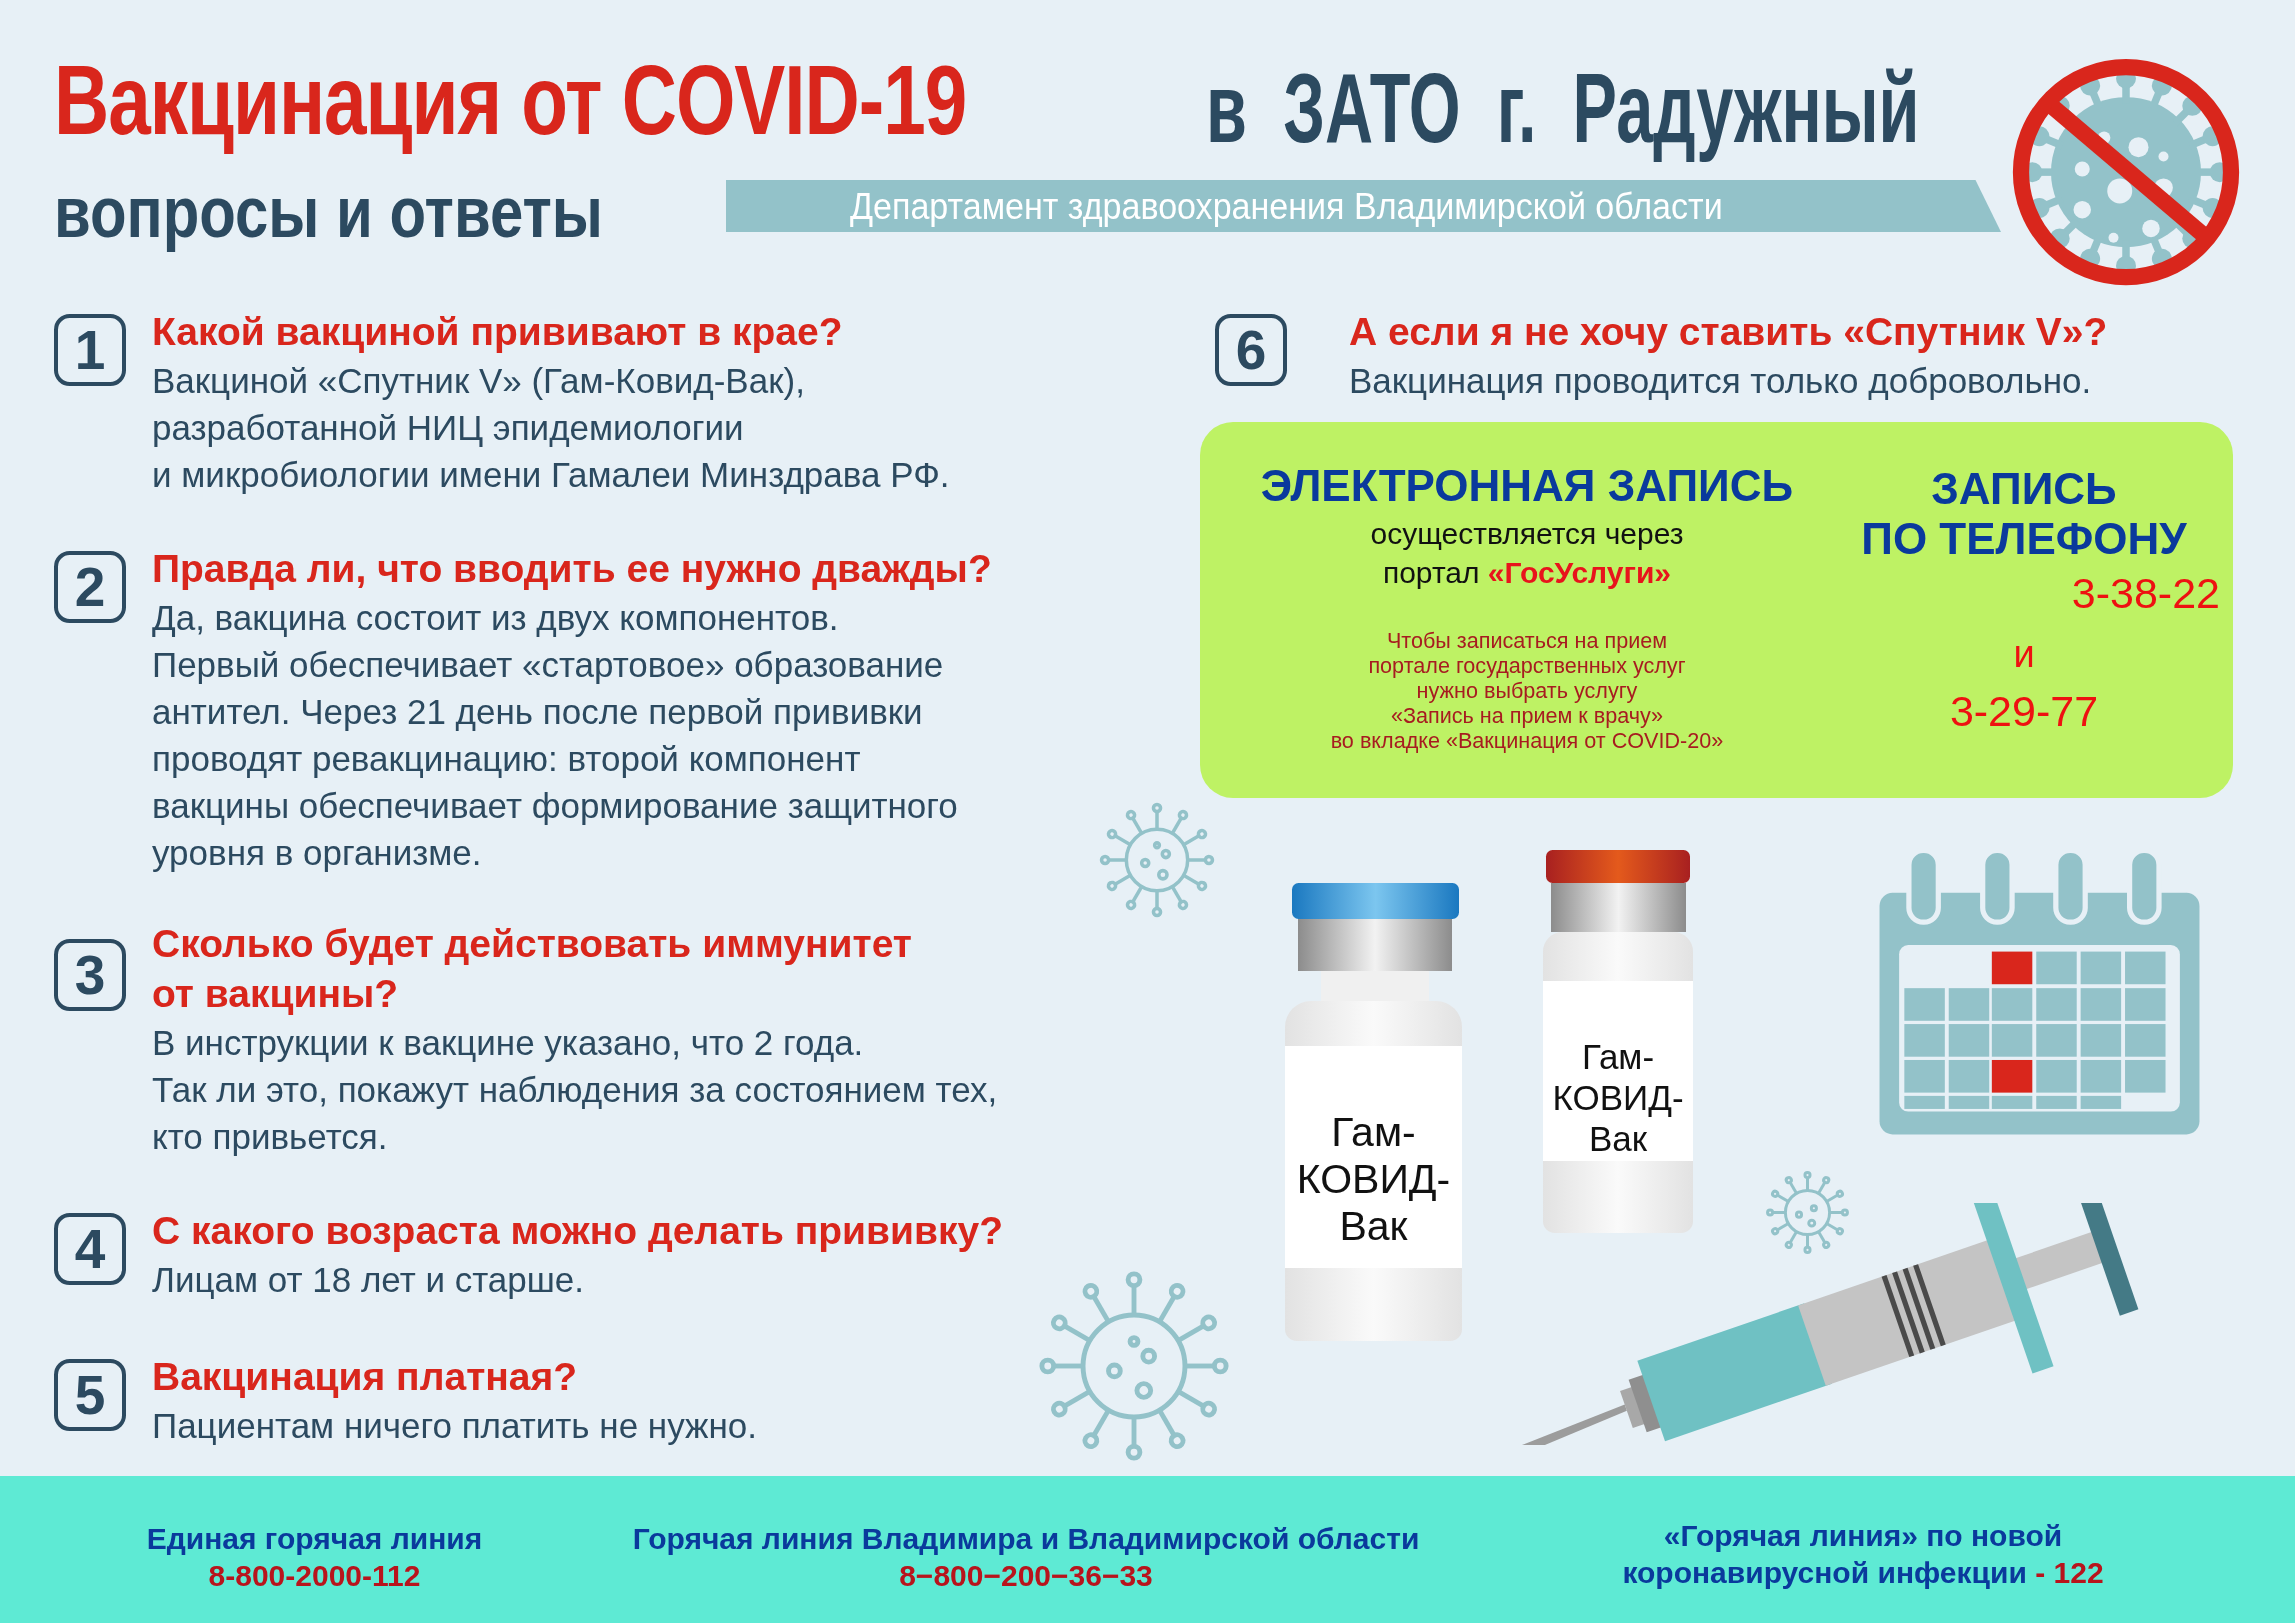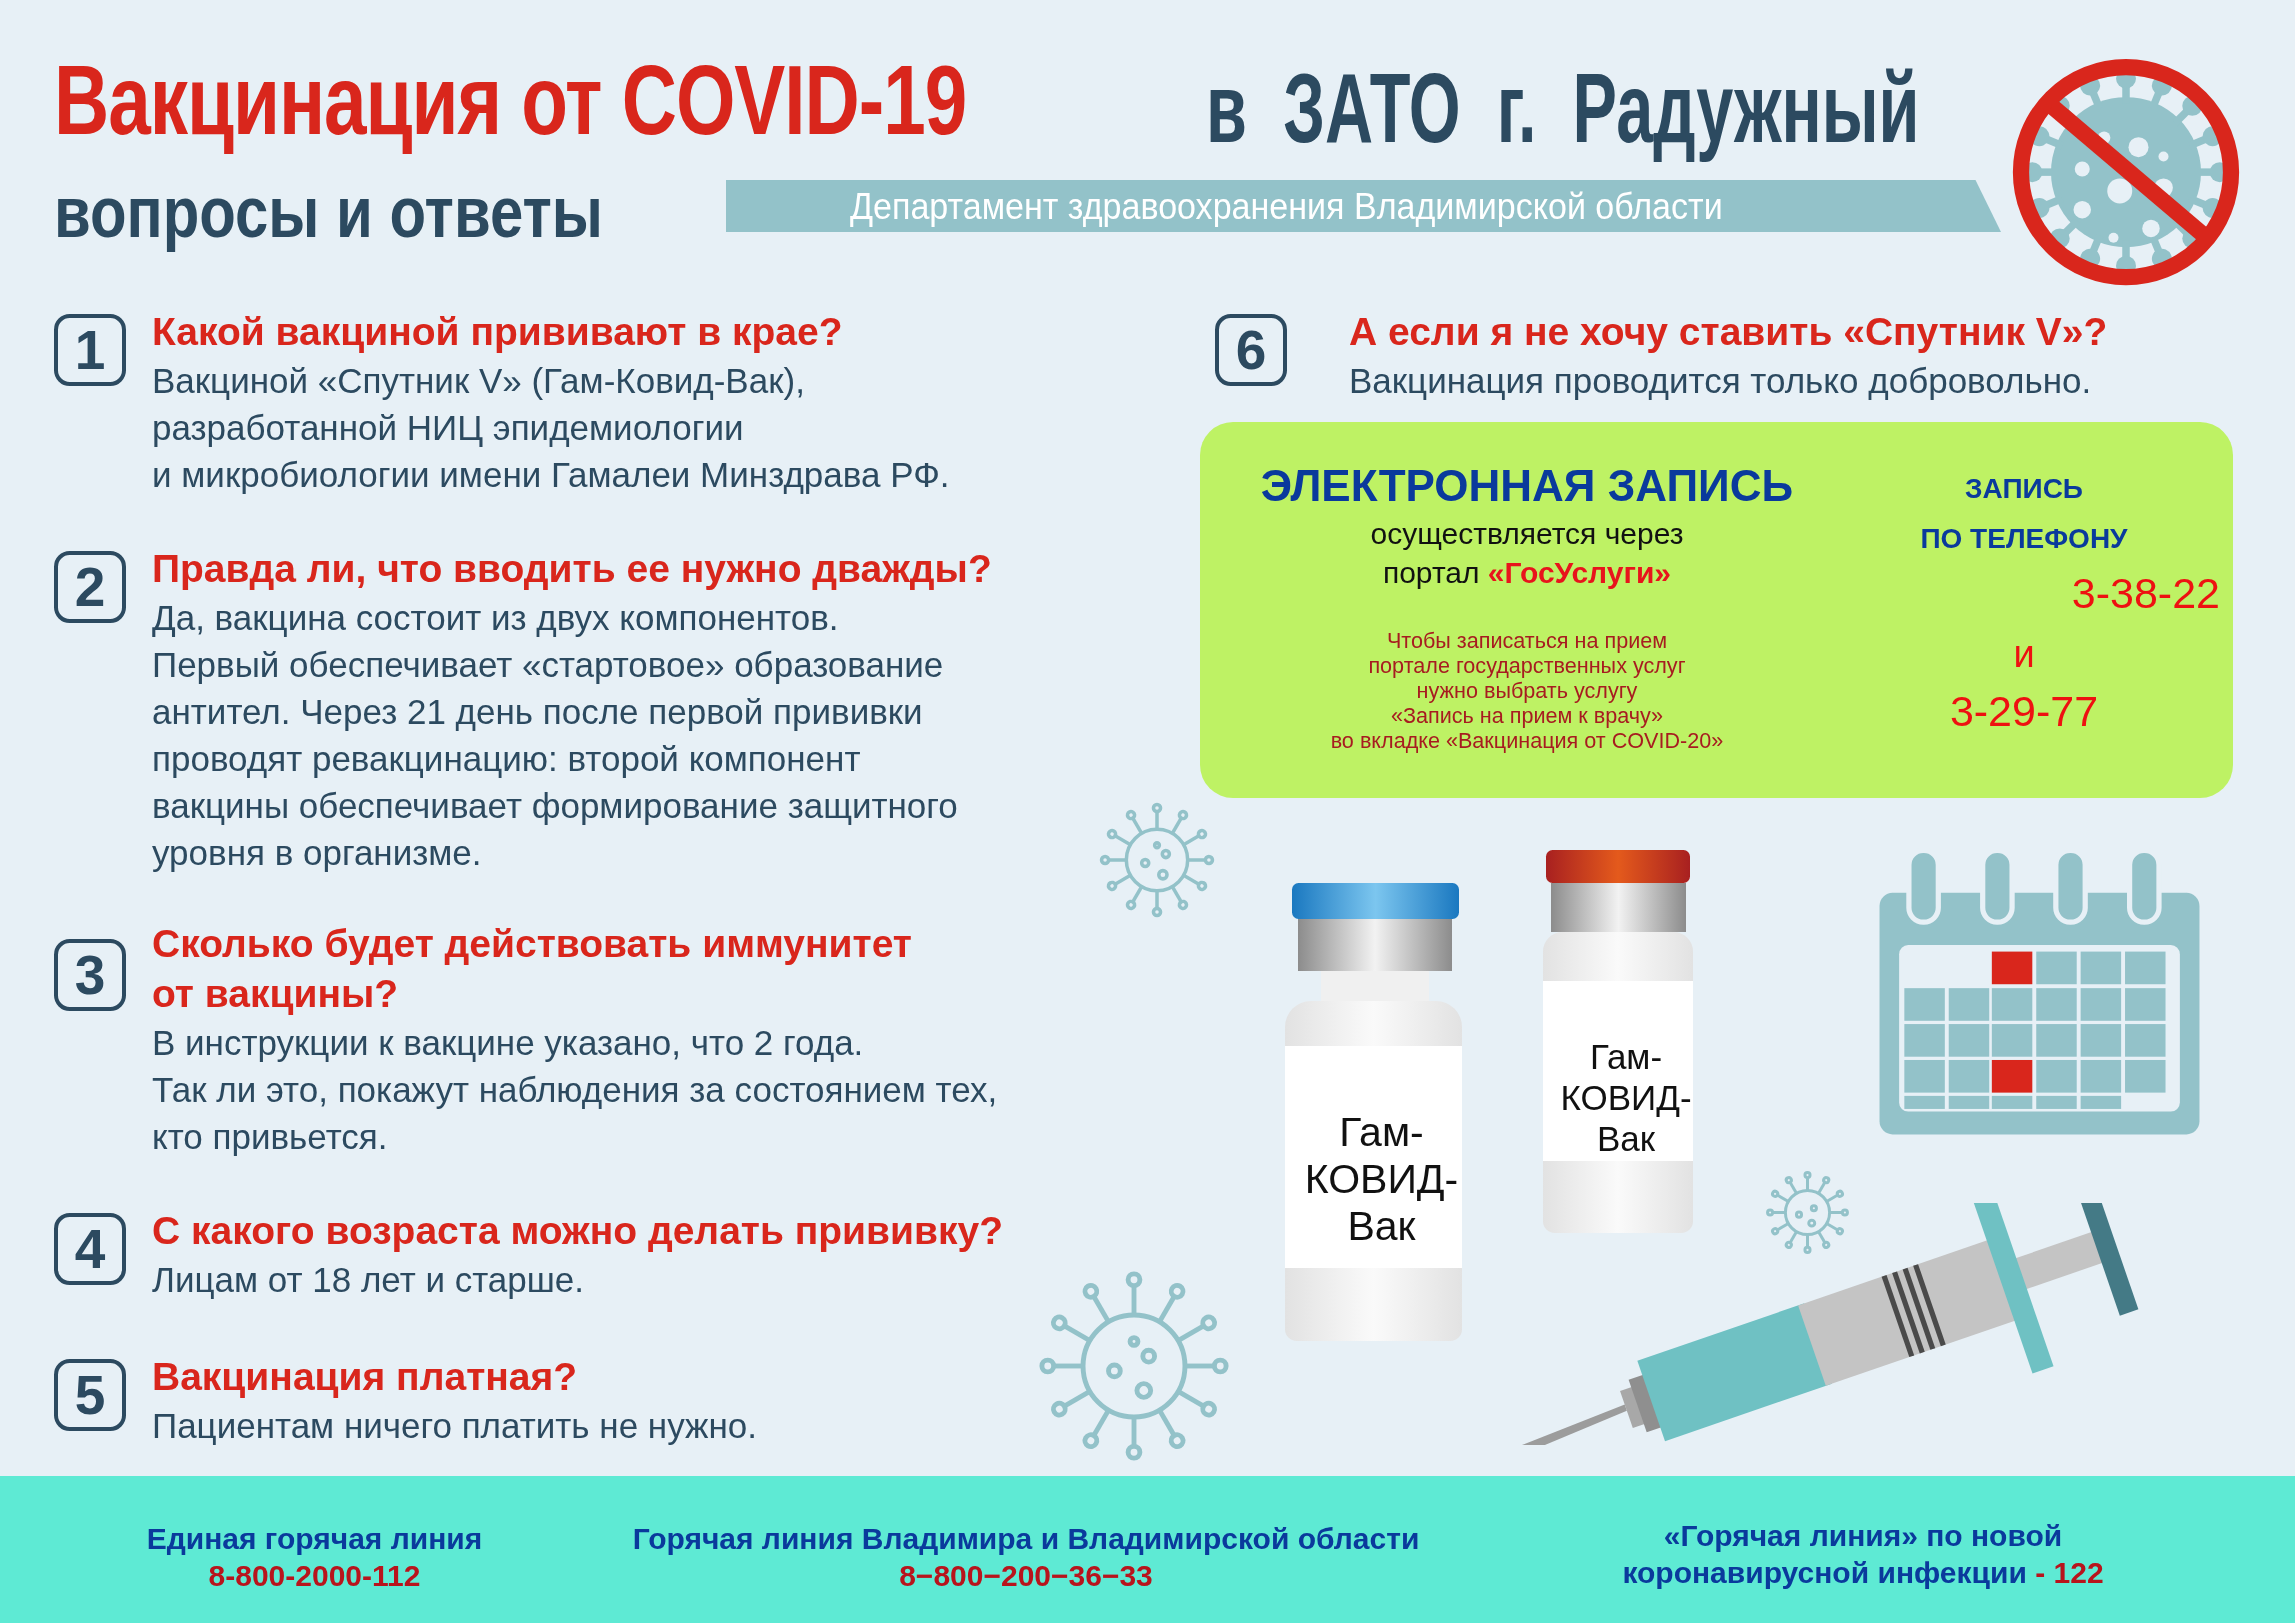--- a/index.html
+++ b/index.html
@@ -64,37 +64,37 @@
     position: absolute; left: 46px; top: 92px; width: 562px; text-align: center;
     font-size: 30px; color: #111; line-height: 39px;
   }
   .el-sub .red { color: #e8141c; font-weight: 700; }
   .el-note {
     position: absolute; left: 46px; top: 206px; width: 562px; text-align: center;
     font-size: 21.6px; color: #a71c20; line-height: 25px;
   }
   .ph-head {
     position: absolute; left: 628px; top: 42px; width: 392px; text-align: center;
-    font-size: 28px; font-weight: 700; color: #0a3a9c; line-height: 50px;
+    font-size: 44px; font-weight: 700; color: #0a3a9c; line-height: 50px;
   }
   .ph-num {
     position: absolute; left: 628px; width: 392px; text-align: center;
     font-size: 43px; color: #ee1111;
   }
 
   
   .footer {
     left: 0; top: 1476px; width: 2295px; height: 147px; background: #5eead4;
   }
   .fcol { position: absolute; text-align: center; font-weight: 700; font-size: 30px; line-height: 37px; }
   .fcol .blue { color: #0a3a9c; }
   .fcol .red { color: #b8141c; }
 
   
-  .vial-label { font-size: 41px; color: #111; text-align: center; line-height: 47px; padding-left: 8px; }
+  .vial-label { font-size: 41px; color: #111; text-align: center; line-height: 47px; }
 </style>
 </head>
 <body>
 
 <div class="abs title-main">Вакцинация от COVID-19</div>
 <div class="abs title-loc">в ЗАТО г. Радужный</div>
 <div class="abs subtitle">вопросы и ответы</div>
 <div class="abs dept-band"></div>
 <div class="abs dept-text">Департамент здравоохранения Владимирской области</div>
 

